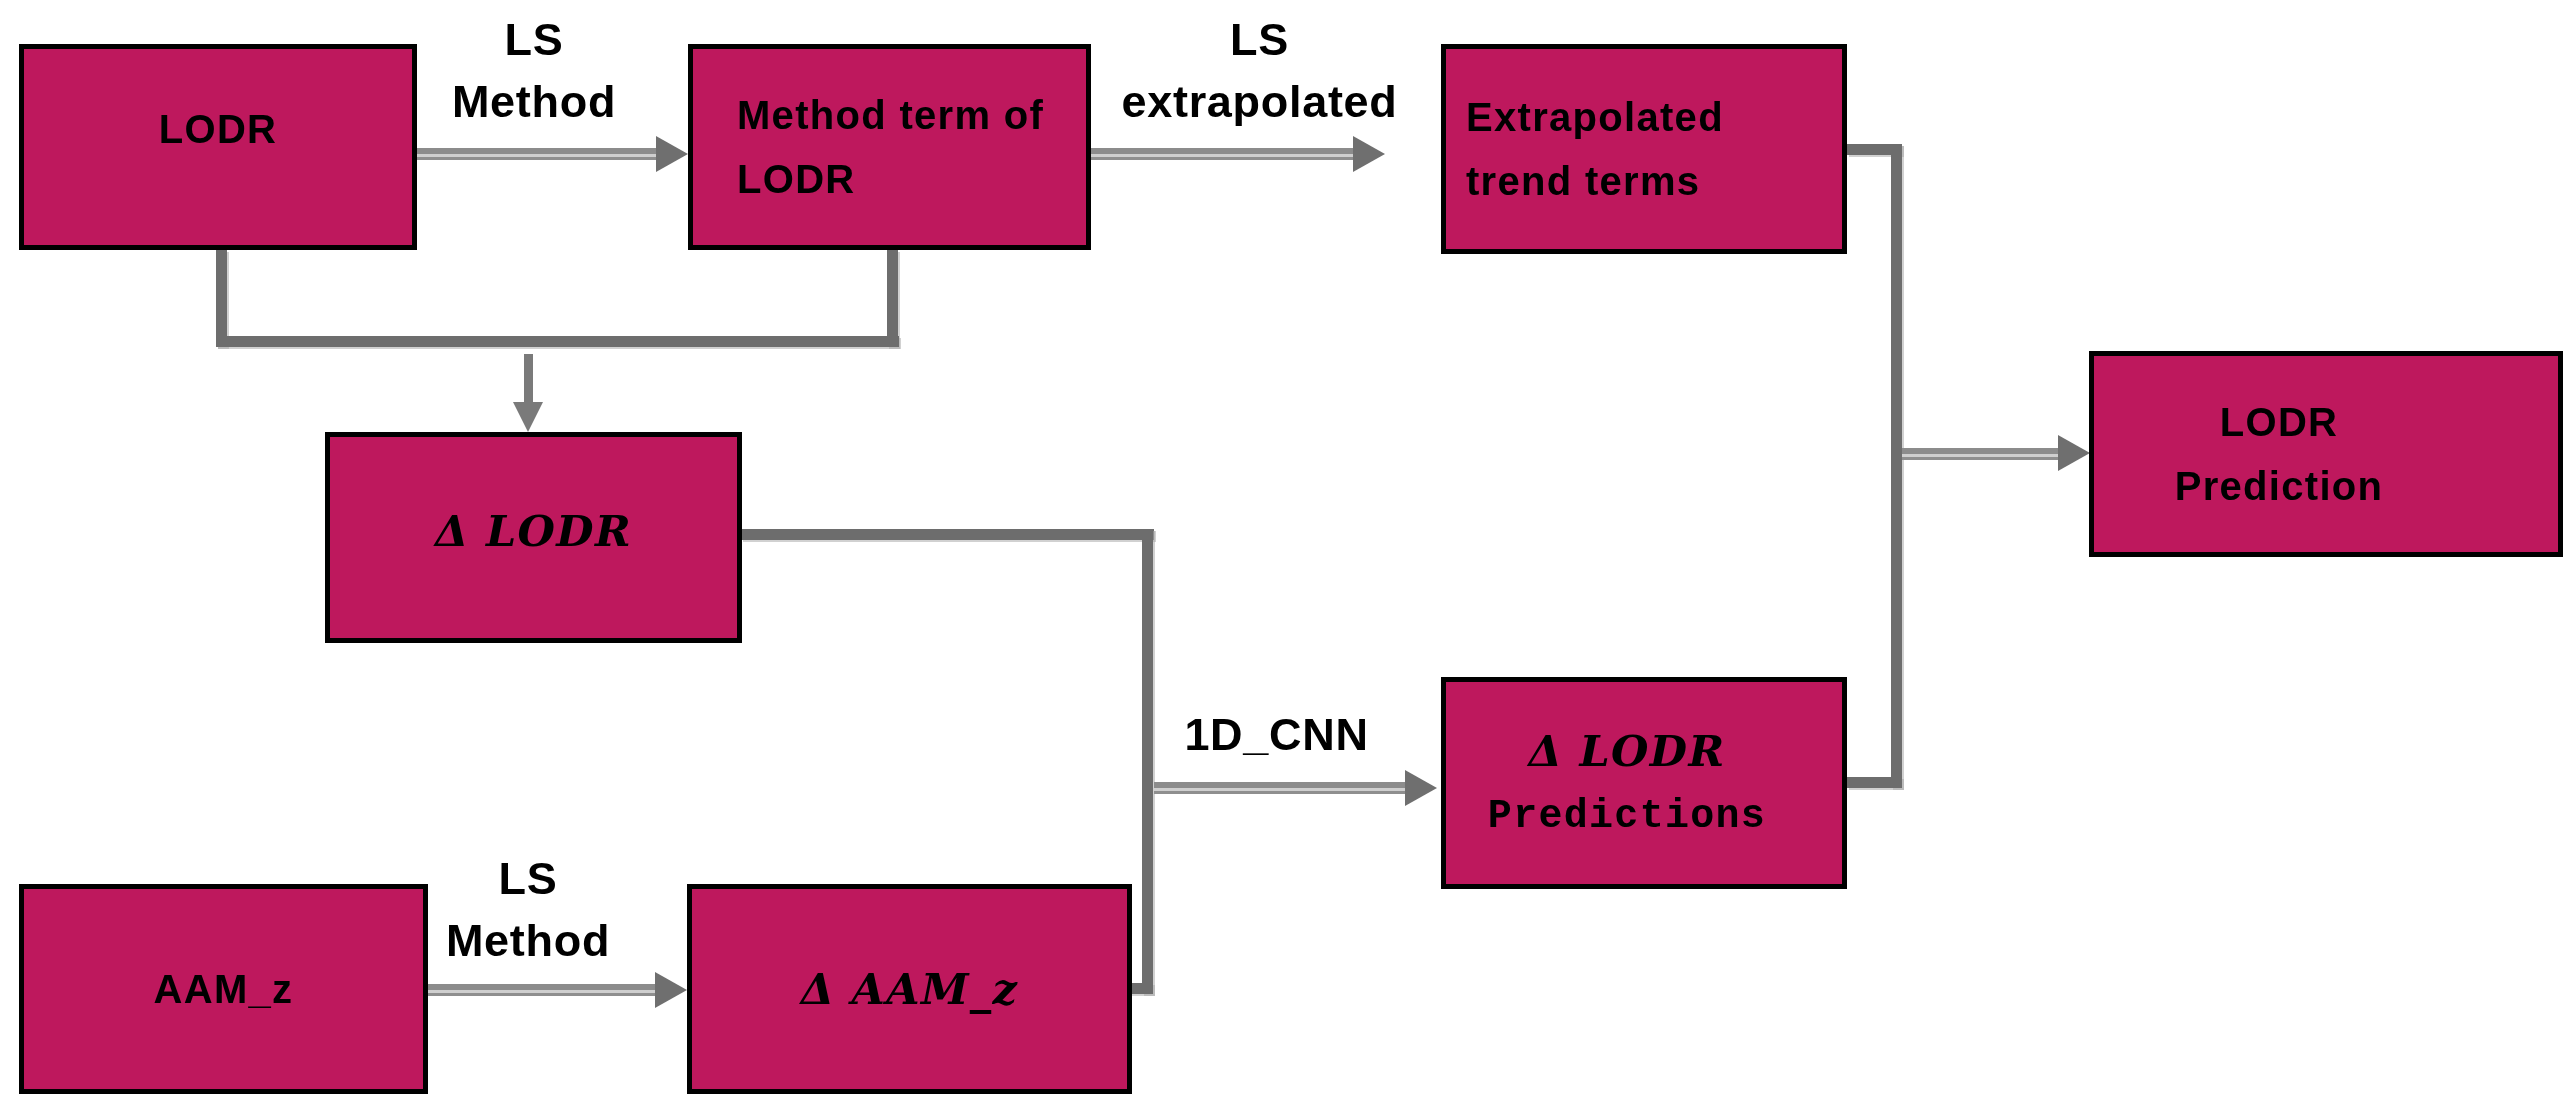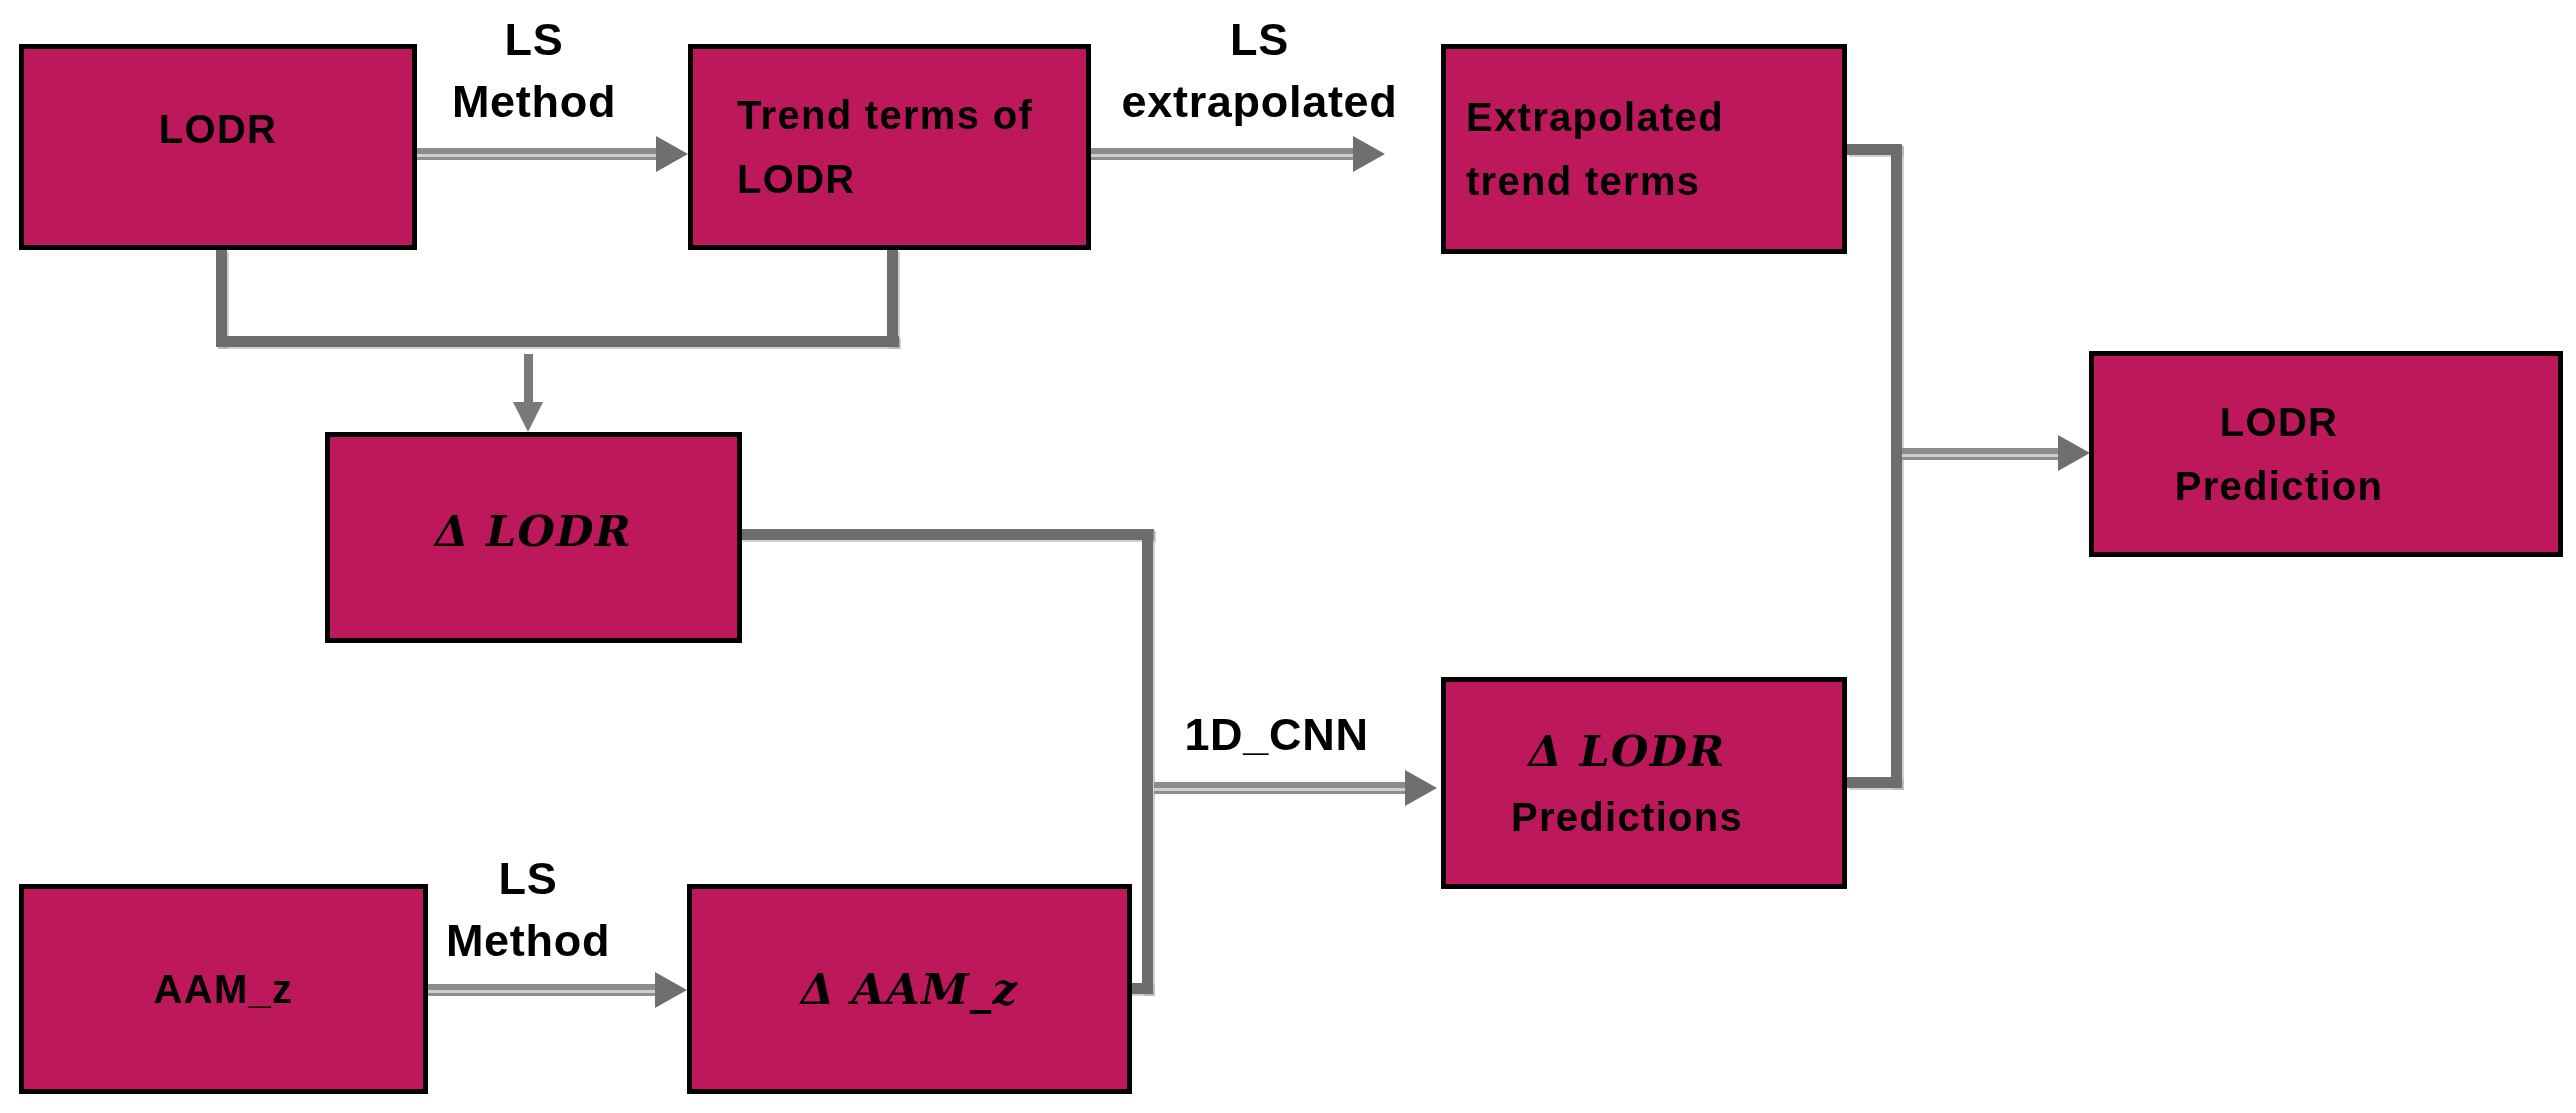--- a/index.html
+++ b/index.html
@@ -16,21 +16,21 @@
   #n-lodr       {left:19px;  top:44px;   width:398px;height:206px;padding-bottom:37px;}
   #n-trend      {left:688px;top:44px;   width:403px;height:206px;align-items:flex-start;text-align:left;padding-left:44px;}
   #n-extrap     {left:1441px;top:44px;   width:406px;height:210px;align-items:flex-start;text-align:left;padding-left:20px;}
   #n-lodr-pred  {left:2089px;top:351px;  width:474px;height:206px;padding-right:94px;}
   #n-dlodr      {left:325px; top:432px;  width:417px;height:211px;padding-bottom:13.4px;}
   #n-dlodr-pred {left:1441px;top:677px; width:406px;height:212px;padding-right:34px;}
   #n-aamz       {left:19px;  top:884px; width:409px;height:210px;}
   #n-daamz      {left:687px;top:884px; width:445px;height:210px;}
 
   #n-dlodr-pred .math-line{font-family:"DejaVu Serif","Liberation Serif",serif;font-style:italic;font-size:43px;line-height:67px;}
-  #n-dlodr-pred .sans-line{font-family:Liberation Sans, sans-serif;font-style:normal;font-size:40px;line-height:64px;}
+  #n-dlodr-pred .sans-line{font-family:Liberation Mono, monospace;font-style:normal;font-size:40px;line-height:64px;}
 
   
   .pipe{position:absolute;background:#6d6d6d;box-shadow:2px 2px 0 rgba(172,172,172,0.55);}
   #pipe-lodr-down      {left:216px; top:250px; width:11.4px;  height:97px;}
   #pipe-trend-down     {left:887px;top:250px; width:11.4px;  height:97px;}
   #pipe-join-h         {left:216px; top:336px; width:683px;height:11.4px;}
   #pipe-dlodr-right    {left:741px;top:529px; width:413px; height:11.4px;}
   #pipe-mid-v          {left:1142px;top:529px; width:11.4px;  height:465px;}
   #pipe-daamz-right    {left:1095px;top:983px;width:58px;  height:11.4px;}
   #pipe-extrap-right   {left:1847px;top:144px; width:55px;  height:11.4px;}
@@ -88,21 +88,21 @@
   <div class="shaft-h" id="shaft-a5"></div>
   <div class="head-right" id="head-a5"></div>
   <div id="shaft-a6"></div>
   <div id="head-a6"></div>
 
   <div class="node" id="n-lodr">
     <span>LODR</span>
   </div>
 
   <div class="node" id="n-trend">
-    <span>Trend terms of
+    <span>Method term of
 LODR</span>
   </div>
 
   <div class="node" id="n-extrap">
     <span>Extrapolated
 trend terms</span>
   </div>
 
   <div class="node" id="n-lodr-pred">
     <span>LODR

